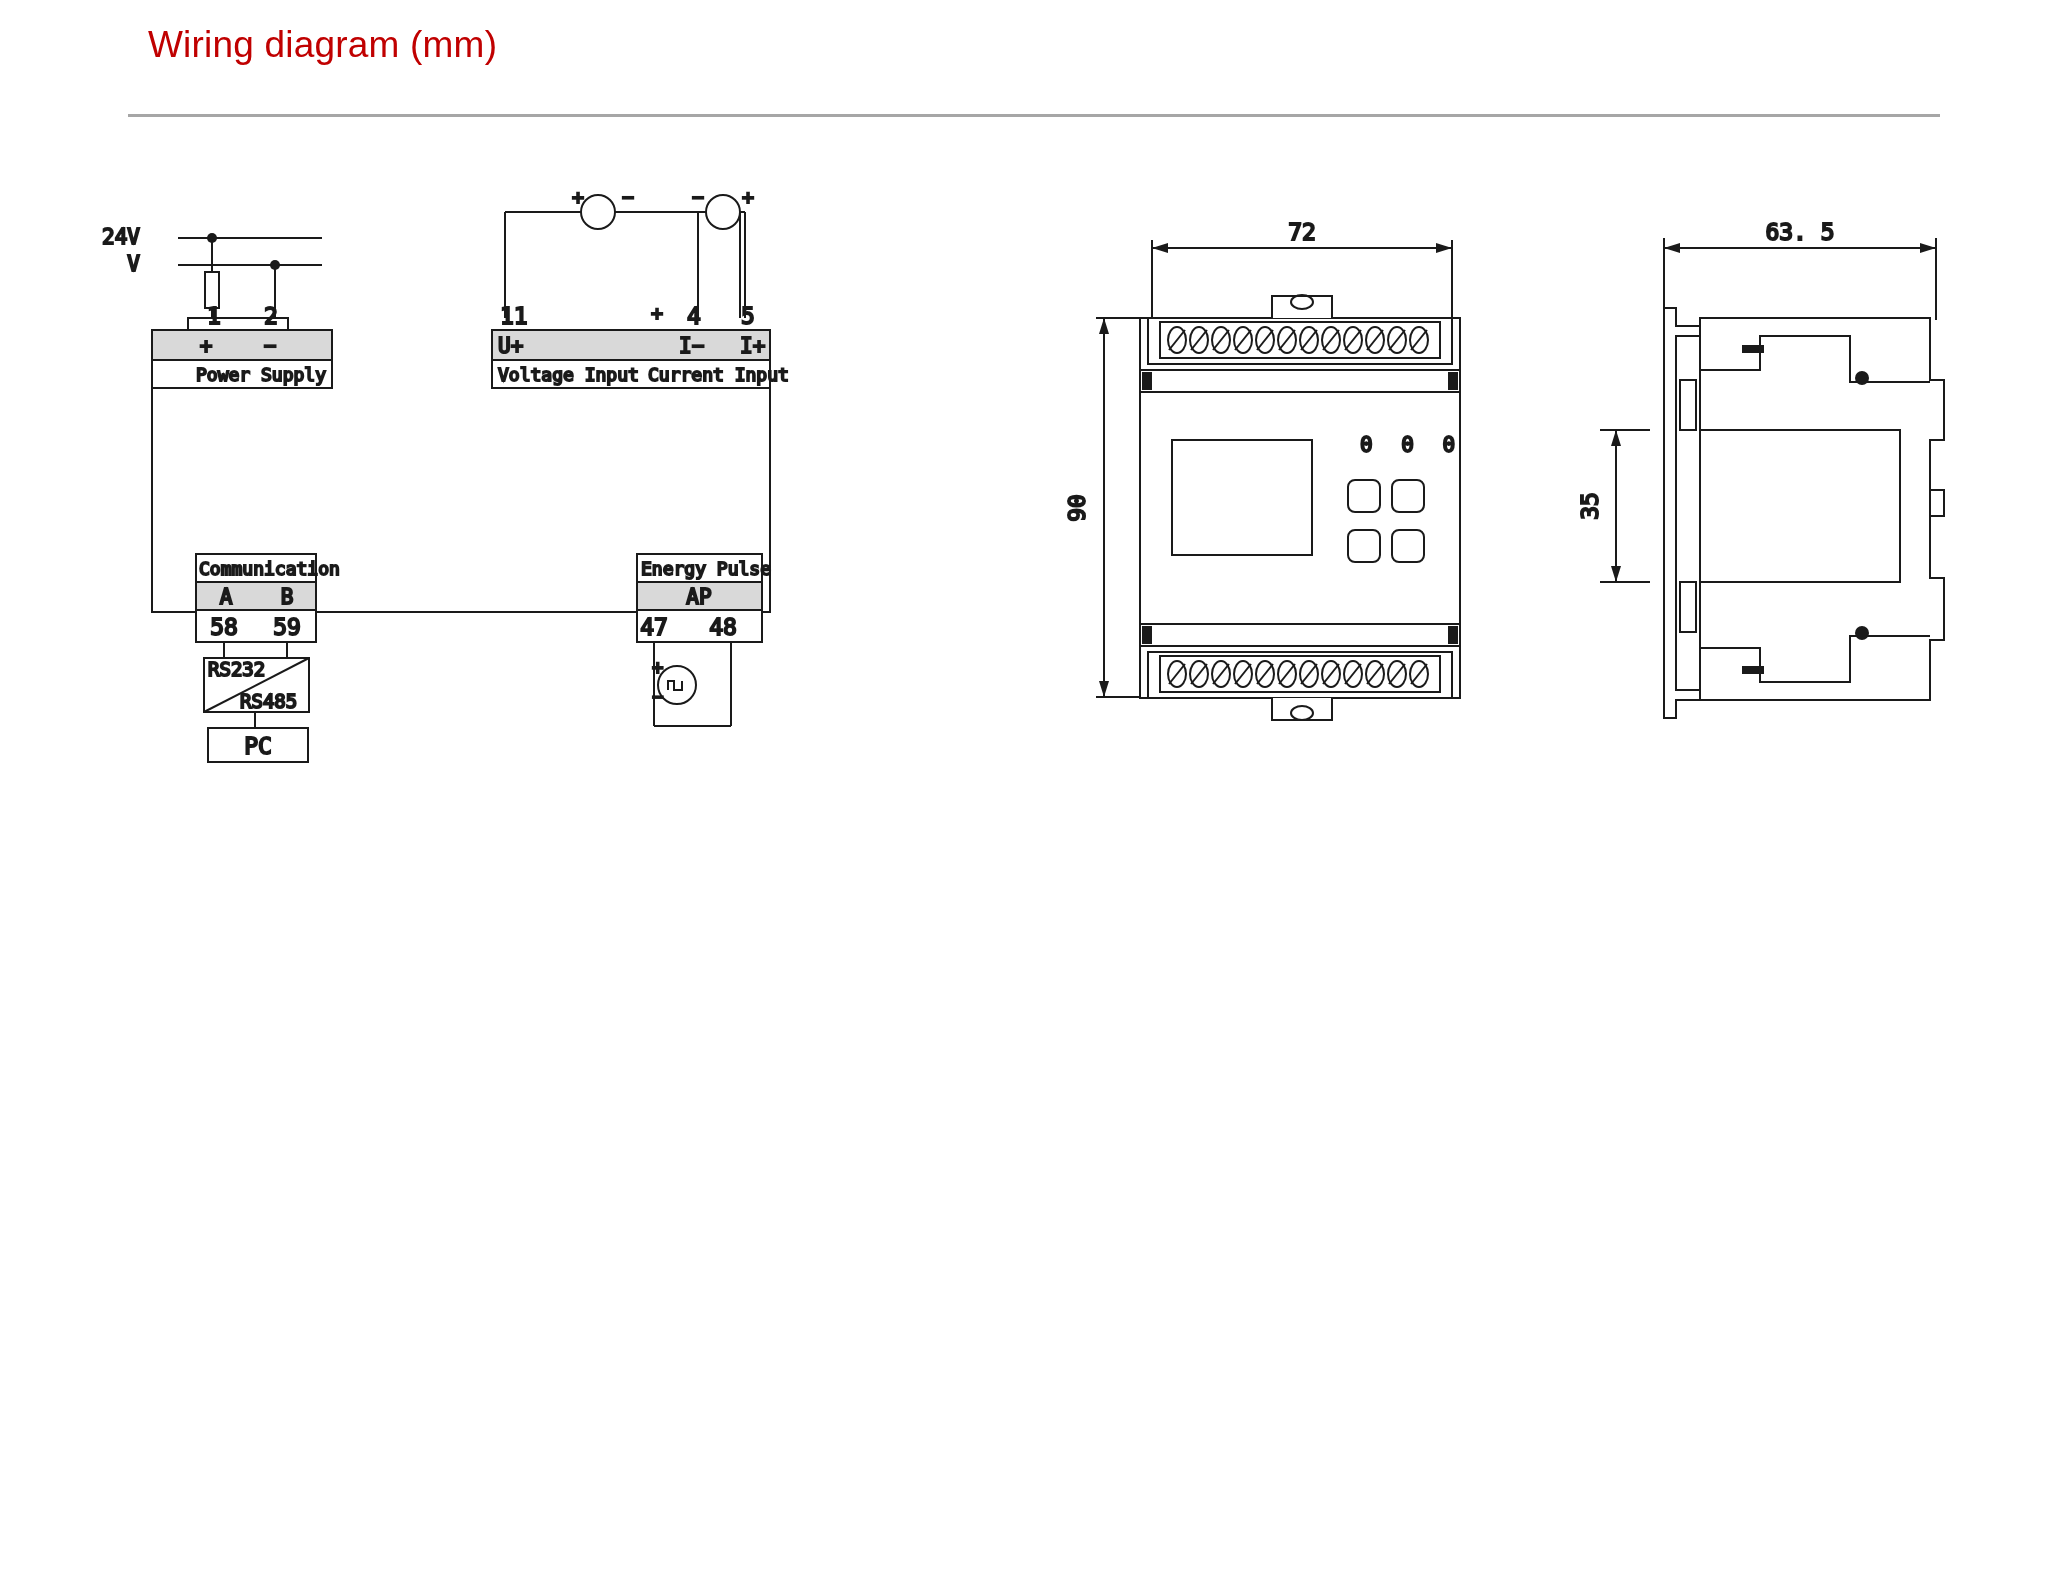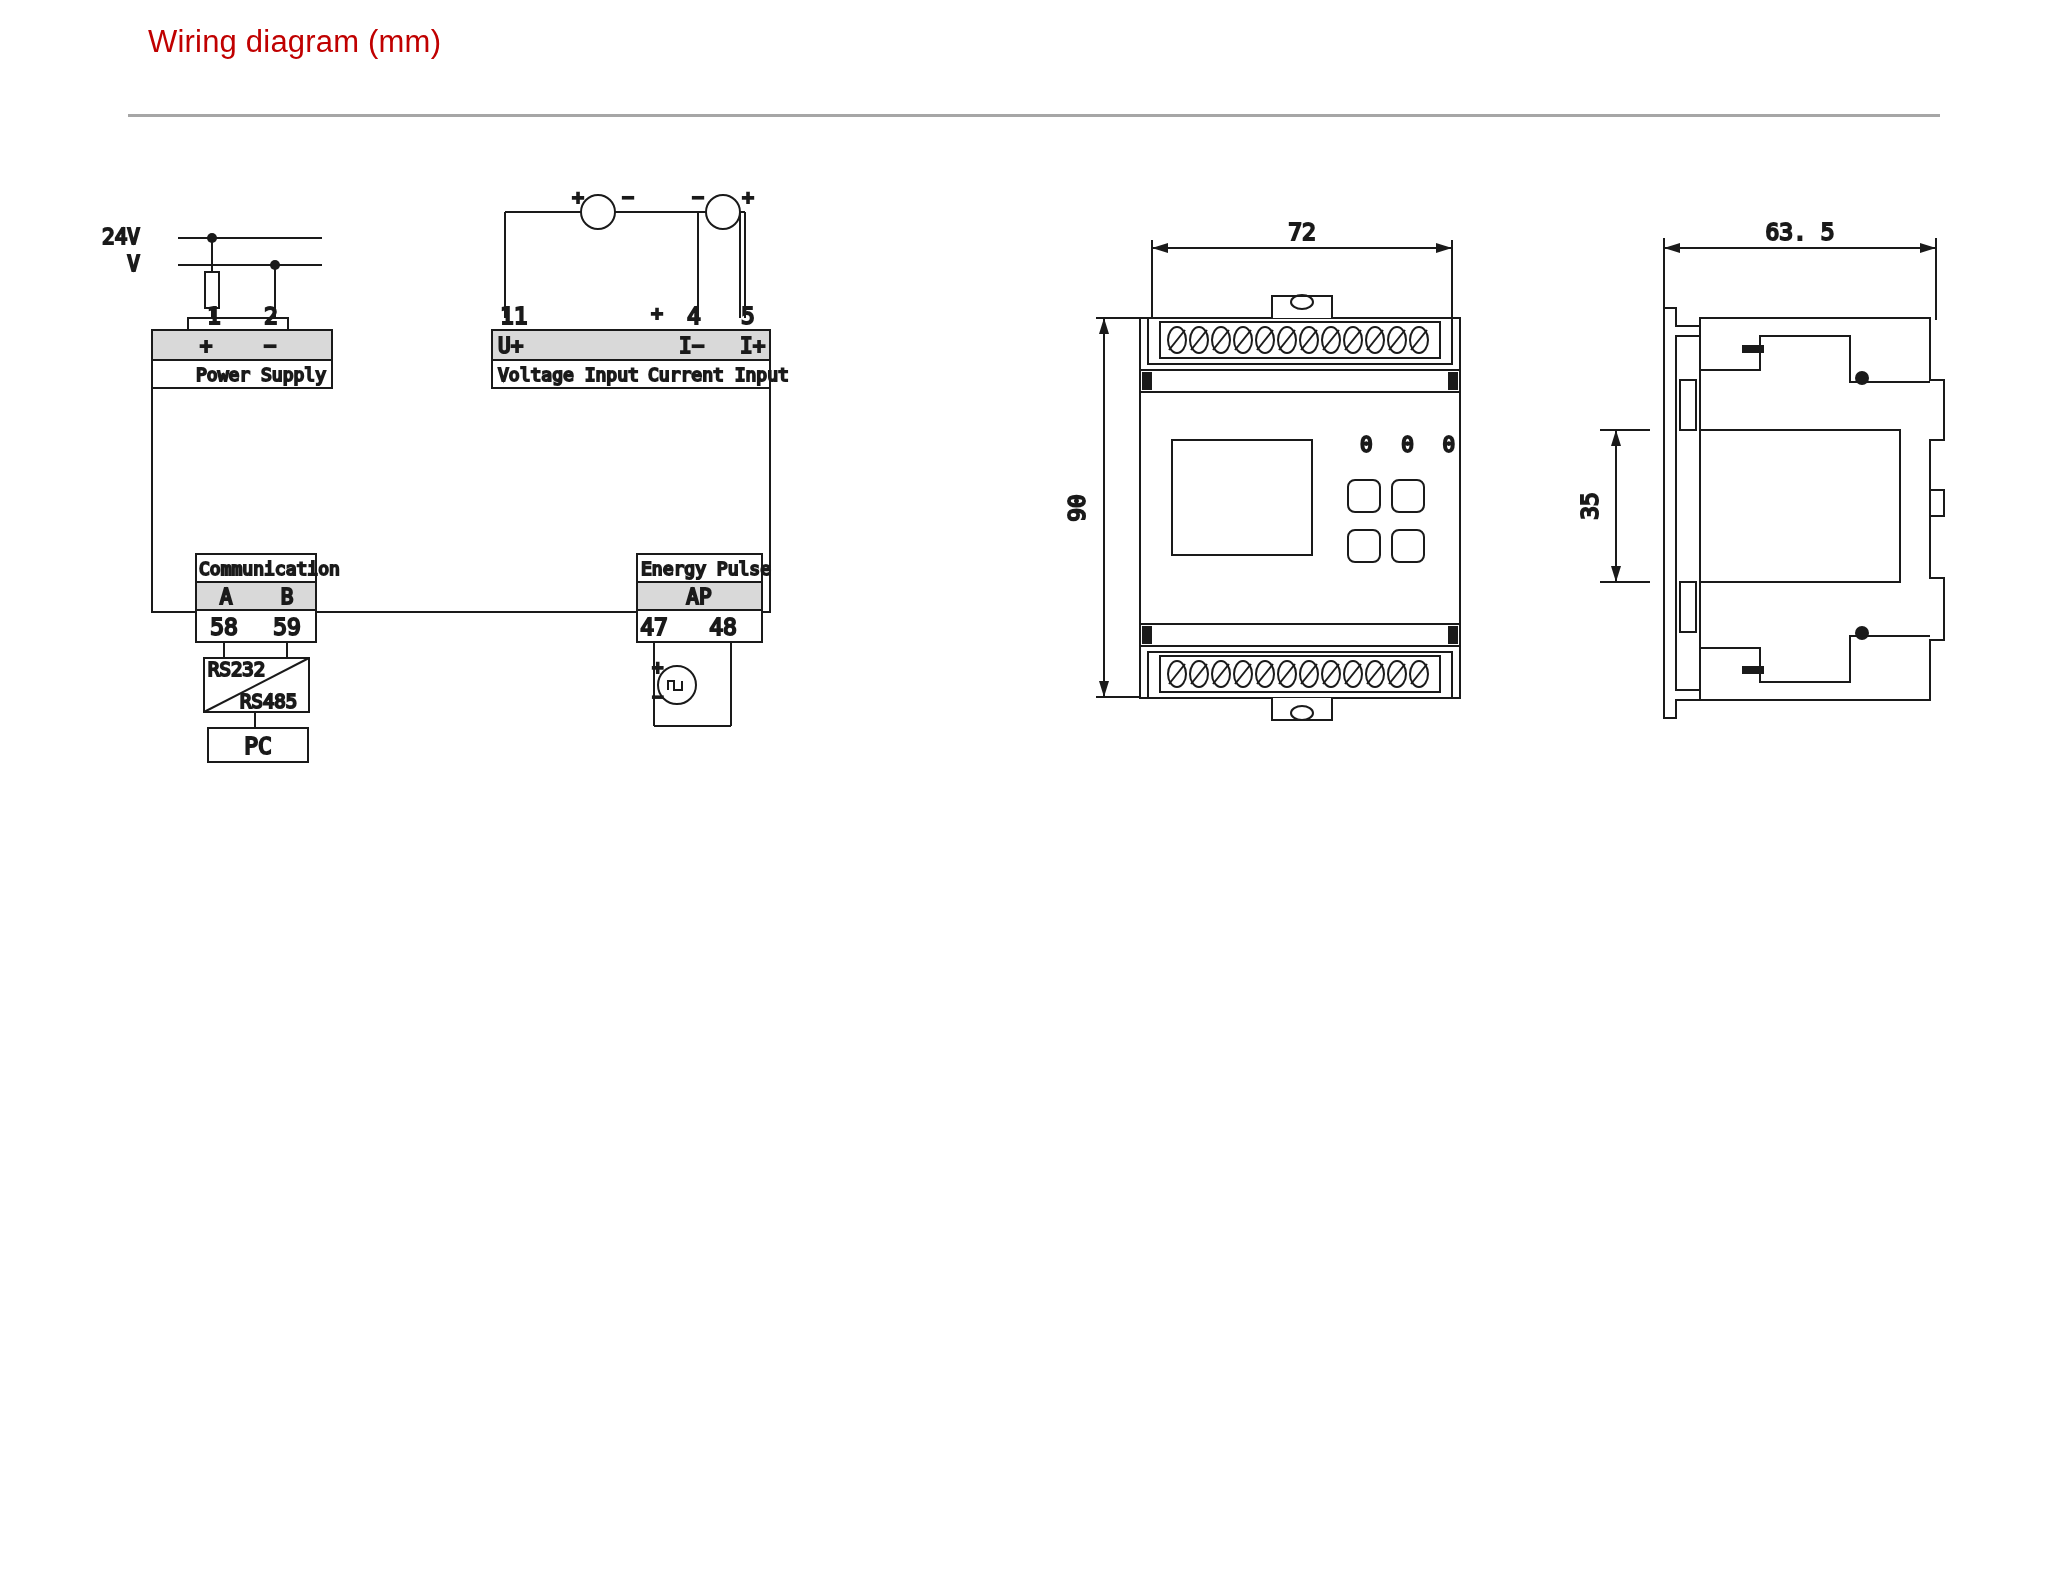--- a/index.html
+++ b/index.html
@@ -11,21 +11,21 @@
     width: 2070px;
     height: 1592px;
     font-family: "Liberation Sans", sans-serif;
     position: relative;
     overflow: hidden;
   }
   .page-title {
     position: absolute;
     left: 148px;
     top: 24px;
-    font-size: 31px;
+    font-size: 37px;
     color: #c00000;
     letter-spacing: 0.2px;
     white-space: nowrap;
   }
   .title-rule {
     position: absolute;
     left: 128px;
     top: 114px;
     width: 1812px;
     height: 3px;

